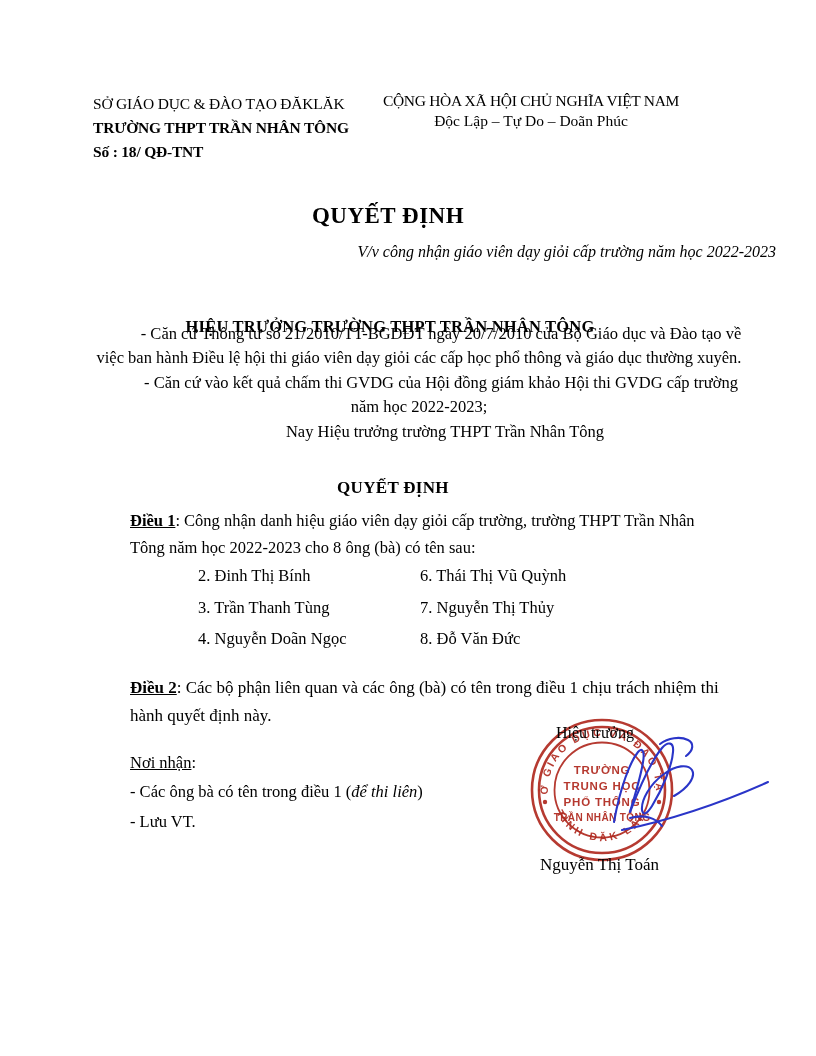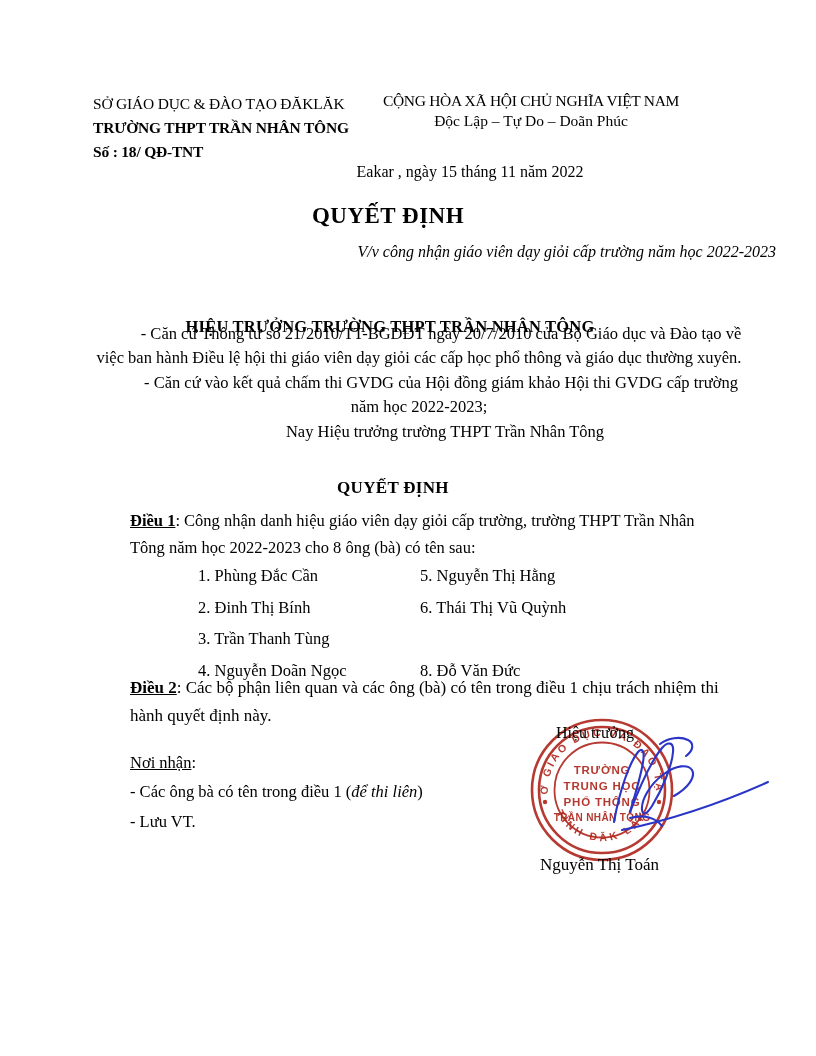--- a/index.html
+++ b/index.html
@@ -128,49 +128,45 @@
         <div class="org-line bold">TRƯỜNG THPT TRẦN NHÂN TÔNG</div>
         <div class="org-line bold">Số : 18/ QĐ-TNT</div>
       </div>
       <div class="hdr-right">
         <div class="nation-line">CỘNG HÒA XÃ HỘI CHỦ NGHĨA VIỆT NAM</div>
         <div class="motto-line">Độc Lập – Tự Do – Doãn Phúc</div>
       </div>
     </div>
   </div>
 
-  <div class="date-line">Eakar , ngày 15 tháng 11 năm 2022</div>
 
   <div class="doc-title">QUYẾT ĐỊNH</div>
   <div class="doc-subtitle">V/v công nhận giáo viên dạy giỏi cấp trường năm học 2022-2023</div>
   <div class="recipient-title">HIỆU TRƯỞNG TRƯỜNG THPT TRẦN NHÂN TÔNG</div>
 
   <div class="body-block">
     <p class="para indent">- Căn cứ Thông tư số 21/2010/TT-BGDĐT ngày 20/7/2010 của Bộ Giáo dục và Đào tạo về việc ban hành Điều lệ hội thi giáo viên dạy giỏi các cấp học phổ thông và giáo dục thường xuyên.</p>
     <p class="para indent">- Căn cứ vào kết quả chấm thi GVDG của Hội đồng giám khảo Hội thi GVDG cấp trường năm học 2022-2023;</p>
     <p class="para indent-sm">Nay Hiệu trưởng trường THPT Trần Nhân Tông</p>
   </div>
 
   <div class="decide-title">QUYẾT ĐỊNH</div>
 
   <div class="article1">
     <span class="art-label">Điều 1</span><span>: Công nhận danh hiệu giáo viên dạy giỏi cấp trường, trường THPT Trần Nhân Tông năm học 2022-2023 cho 8 ông (bà) có tên sau:</span>
   </div>
 
   <div class="name-list">
     <div class="name-row">
-      <span class="name-col-l">1. Phùng Đắc Cần</span>
-      <span class="name-col-r">5. Nguyễn Thị Hằng</span>
-    </div>
-    <div class="name-row">
       <span class="name-col-l">2. Đinh Thị Bính</span>
       <span class="name-col-r">6. Thái Thị Vũ Quỳnh</span>
     </div>
     <div class="name-row">
       <span class="name-col-l">3. Trần Thanh Tùng</span>
+      <span class="name-col-r">7. Nguyễn Thị Thủy</span>
     </div>
     <div class="name-row">
       <span class="name-col-l">4. Nguyễn Doãn Ngọc</span>
       <span class="name-col-r">8. Đỗ Văn Đức</span>
     </div>
   </div>
 
   <div class="article2">
     <span class="art-label">Điều 2</span><span>: Các bộ phận liên quan và các ông (bà) có tên trong điều 1 chịu trách nhiệm thi hành quyết định này.</span>
   </div>

